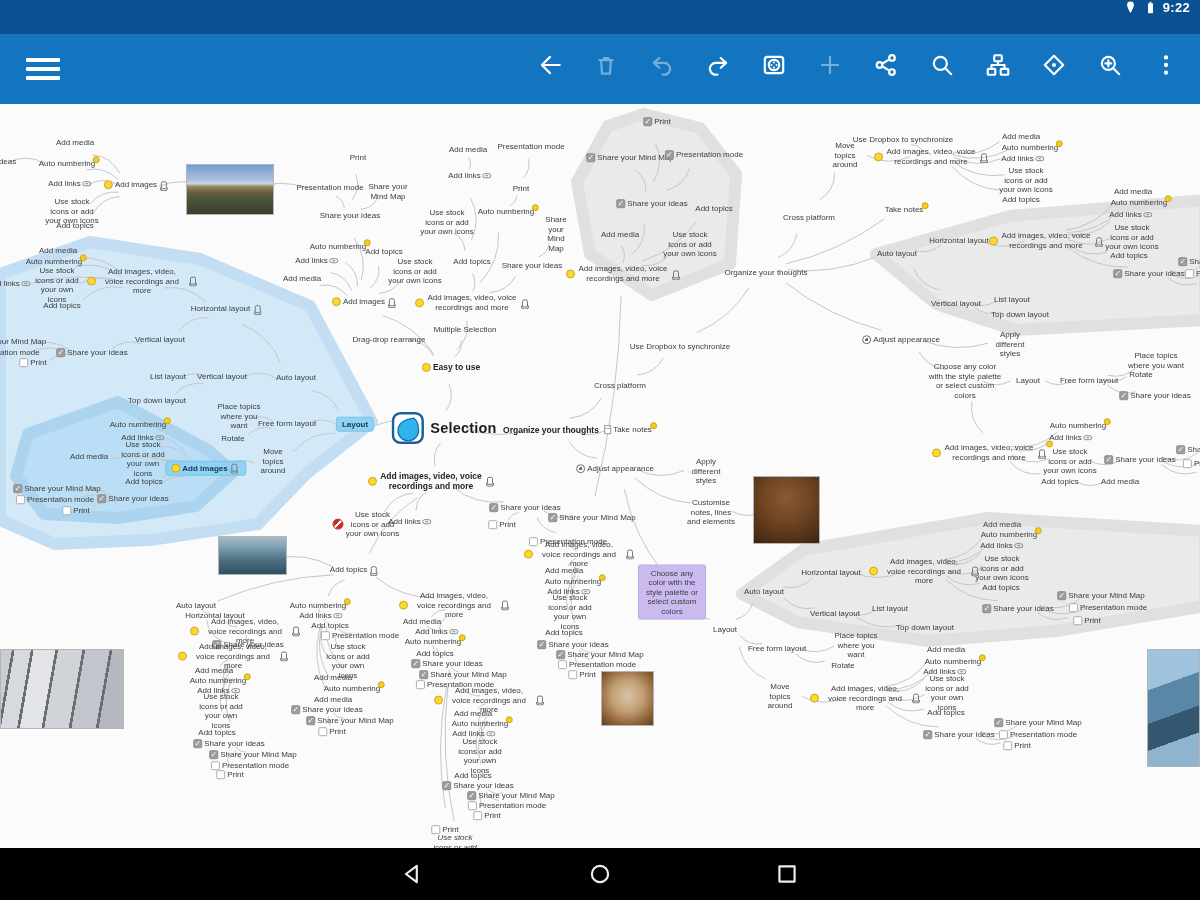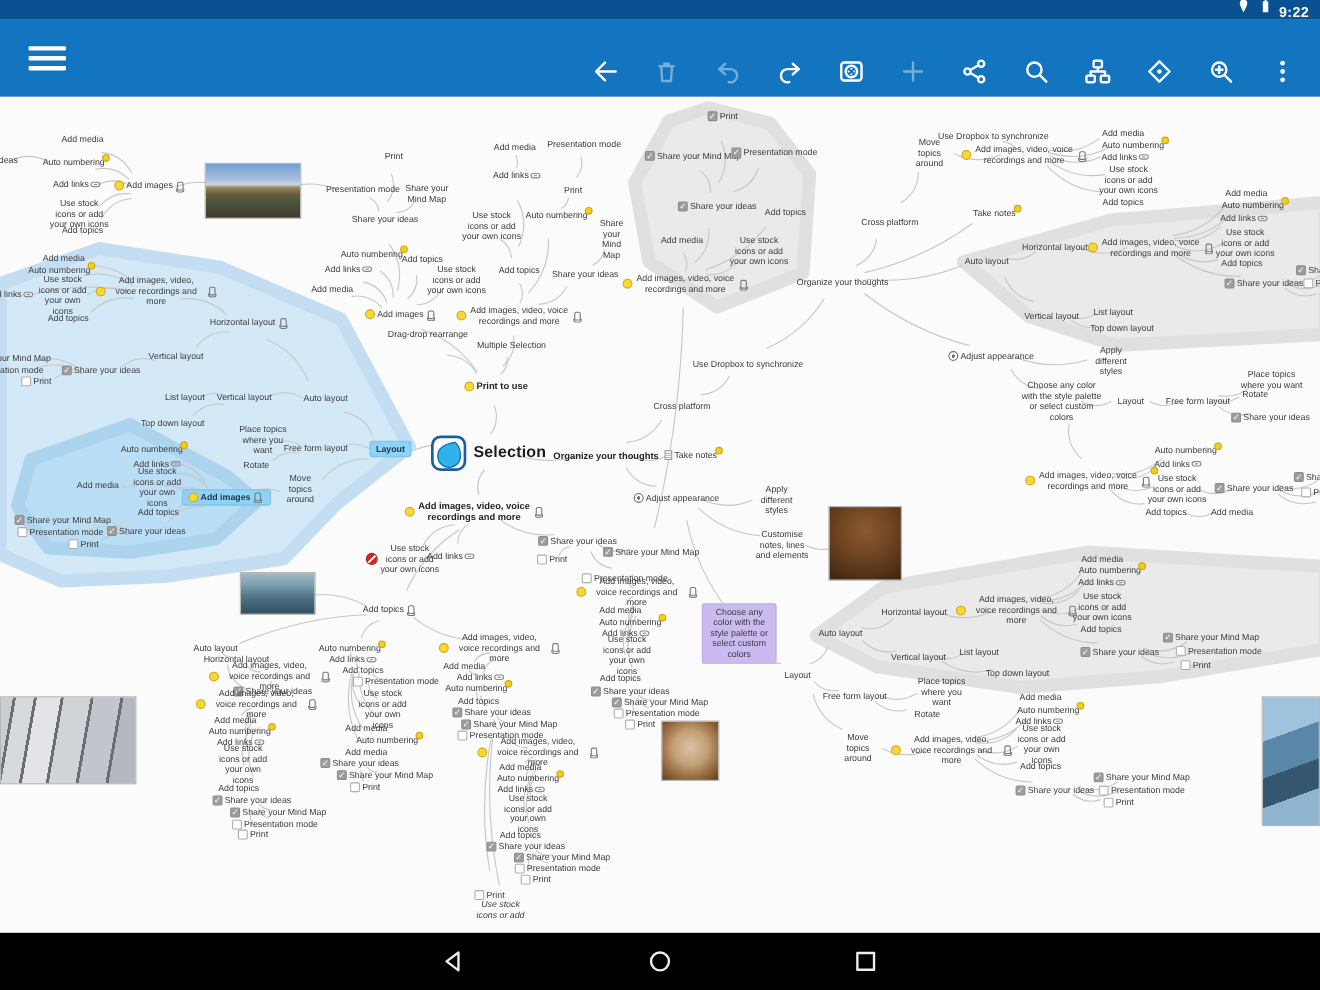--- a/index.html
+++ b/index.html
@@ -1,19 +1,19 @@
 <!DOCTYPE html>
 <html><head>
 <meta charset="utf-8">
 <style>
   html,body{margin:0;padding:0;background:#000;}
   body{width:1200px;height:900px;overflow:hidden;font-family:"Liberation Sans",sans-serif;}
   #app{position:relative;width:1200px;height:900px;background:#fbfbfb;}
 
-  #statusbar{height:18px;background:#0a5191;display:flex;justify-content:flex-end;align-items:flex-end;gap:5px;padding-right:10px;box-sizing:border-box;}
+  #statusbar{height:34px;background:#0a5191;display:flex;justify-content:flex-end;align-items:flex-start;gap:5px;padding-right:10px;box-sizing:border-box;}
   #statusbar .time{color:#fff;font-size:13px;font-weight:bold;letter-spacing:.3px;}
 
   #toolbar{height:70px;background:#1374bf;display:flex;align-items:center;box-sizing:border-box;}
   #menu-btn{margin-left:26px;width:34px;height:34px;display:flex;flex-direction:column;justify-content:center;gap:5px;cursor:pointer;}
   #menu-btn i{display:block;height:4px;background:#fff;border-radius:1px;}
   #tb-right{position:absolute;right:21px;top:30px;height:70px;display:flex;align-items:center;gap:30px;}
   .tb-icon{width:26px;height:26px;display:flex;align-items:center;justify-content:center;}
   .tb-icon svg{width:26px;height:26px;}
   .tb-icon.dis{opacity:.42;}
 
@@ -438,21 +438,21 @@
         <span class="lbl">Add media</span>
       </div>
       <div class="mm-node" title="Use stock icons or add your own icons" style="left: 415px; top: 167px;">
         <span class="lbl" style="width: 54px; white-space: normal;">Use stock icons or add your own icons</span>
       </div>
       <div class="mm-node" title="Add images" style="left: 365px; top: 198px;">
         <span class="bulb"></span>
         <span class="lbl">Add images</span>
         <span class="mic"></span>
       </div>
-      <div class="mm-node" title="Drag-drop rearrange" style="left: 389px; top: 216px;">
+      <div class="mm-node" title="Drag-drop rearrange" style="left: 389px; top: 236px;">
         <span class="lbl">Drag-drop rearrange</span>
       </div>
       <div class="mm-node" title="Multiple Selection" style="left: 465px; top: 226px;">
         <span class="lbl">Multiple Selection</span>
       </div>
       <div class="mm-node" title="Add images, video, voice recordings and more" style="left: 473px; top: 199px;">
         <span class="bulb"></span>
         <span class="lbl" style="width: 92px; white-space: normal;">Add images, video, voice recordings and more</span>
         <span class="mic"></span>
       </div>
@@ -665,21 +665,21 @@
       </div>
       <div class="mm-node logo" title="SimpleMind" style="left: 444px; top: 324px;">
         <svg width="33" height="33" viewBox="0 0 40 40">
           <rect x="2" y="2" width="36" height="36" rx="9" fill="#ffffff" stroke="#1c5f9e" stroke-width="3"></rect>
           <path d="M27 8 C14 10 8 16 8 23 a12.5 12.5 0 0 0 25 0 C33 16 31 11 27 8 Z" fill="#2eb4ea" stroke="#1272ad" stroke-width="1.5"></path>
         </svg>
         <span class="lbl">Selection</span>
       </div>
       <div class="mm-node bold" title="Easy to use" style="left: 451px; top: 263px;">
         <span class="bulb"></span>
-        <span class="lbl">Print to use</span>
+        <span class="lbl">Easy to use</span>
       </div>
       <div class="mm-node hl" title="Layout" style="left: 355px; top: 320px;">
         <span class="lbl">Layout</span>
       </div>
       <div class="mm-node bold" title="Organize your thoughts" style="left: 551px; top: 326px;">
         <span class="lbl">Organize your thoughts</span>
       </div>
       <div class="mm-node" title="Take notes" style="left: 628px; top: 326px;">
         <span class="note"></span>
         <span class="lbl">Take notes</span>

